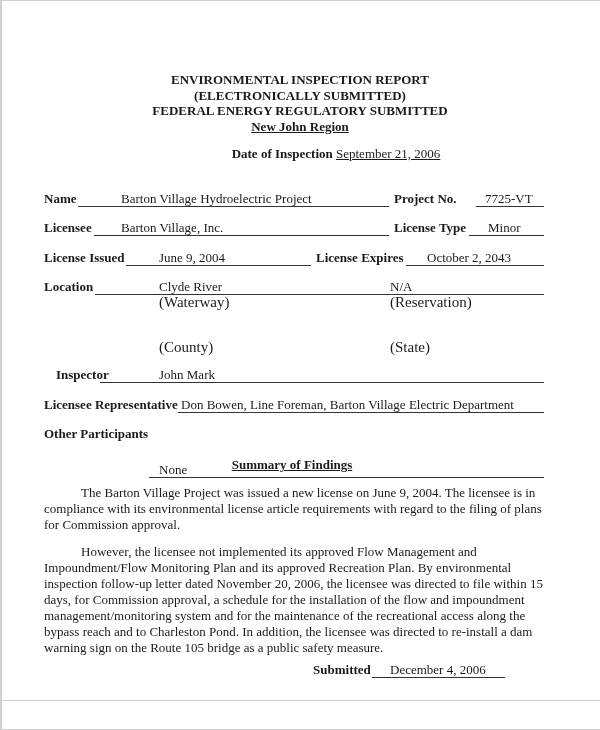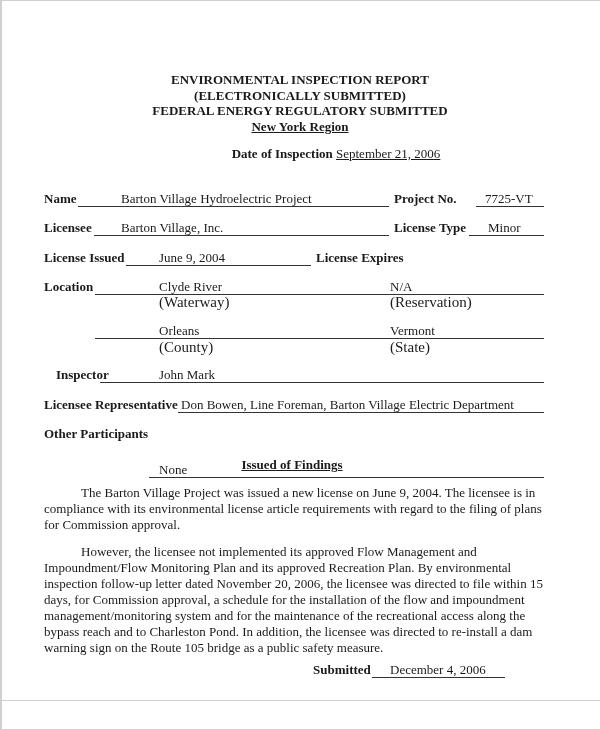--- a/index.html
+++ b/index.html
@@ -26,21 +26,21 @@
 </head>
 <body>
 
 <div class="frame"></div>
 <div class="page-end"></div>
 
 <div class="header">
   <div>ENVIRONMENTAL INSPECTION REPORT</div>
   <div>(ELECTRONICALLY SUBMITTED)</div>
   <div>FEDERAL ENERGY REGULATORY SUBMITTED</div>
-  <div class="u">New York Region</div>
+  <div class="u">New John Region</div>
 </div>
 
 <div class="date-line">
   <b>Date of Inspection</b>
   <span class="val">September 21, 2006</span>
 </div>
 
 <div class="row" style="top:191px;">
   <span class="lbl" style="left:0;">Name</span>
   <div class="fld" style="left:34px;width:311px;">
@@ -62,34 +62,33 @@
     <span style="left:19px;">Minor</span>
   </div>
 </div>
 
 <div class="row" style="top:250px;">
   <span class="lbl" style="left:0;">License Issued</span>
   <div class="fld" style="left:82px;width:185px;text-decoration:underline;">
     <span style="left:33px;">June 9, 2004</span>
   </div>
   <span class="lbl" style="left:272px;">License Expires</span>
+  <div class="fld" style="left:362px;width:138px;">
+    <span style="left:21px;">October 2, 2043</span>
+  </div>
 </div>
 
 <div class="row" style="top:279px;height:80px;">
   <span class="lbl" style="left:0;">Location</span>
   <div class="fld" style="left:51px;width:449px;">
     <span style="left:64px;">Clyde River</span>
     <span style="left:295px;">N/A</span>
   </div>
   <span class="sub" style="left:115px;top:15px;">(Waterway)</span>
   <span class="sub" style="left:346px;top:15px;">(Reservation)</span>
-  <div class="fld" style="left:51px;width:449px;top:44px;">
-    <span style="left:64px;">Orleans</span>
-    <span style="left:295px;">Vermont</span>
-  </div>
   <span class="sub" style="left:115px;top:60px;">(County)</span>
   <span class="sub" style="left:346px;top:60px;">(State)</span>
 </div>
 
 <div class="row" style="top:367px;">
   <span class="lbl" style="left:12px;text-align:center;">Inspector</span>
   <div class="fld" style="left:56px;width:444px;">
     <span style="left:59px;">John Mark</span>
   </div>
 </div>
@@ -101,21 +100,21 @@
   </div>
 </div>
 
 <div class="row" style="top:426px;">
   <span class="lbl" style="left:0;">Other Participants</span>
   <div class="fld" style="left:105px;width:395px;margin-top:36px;">
     <span style="left:10px;">None</span>
   </div>
 </div>
 
-<div class="summary-title">Issued of Findings</div>
+<div class="summary-title">Summary of Findings</div>
 
 <p class="para" style="top:485px;">The Barton Village Project was issued a new license on June 9, 2004.  The licensee is in compliance with its environmental license article requirements with regard to the filing of plans for Commission approval.</p>
 <p class="para" style="top:544px;">However, the licensee not implemented its approved Flow Management and Impoundment/Flow Monitoring Plan and its approved Recreation Plan.  By environmental inspection follow-up letter dated November 20, 2006, the licensee was directed to file within 15 days, for Commission approval, a schedule for the installation of the flow and impoundment management/monitoring system and for the maintenance of the recreational access along the bypass reach and to Charleston Pond.  In addition, the licensee was directed to re-install a dam warning sign on the Route 105 bridge as a public safety measure.</p>
 
 <div class="row" style="top:662px;left:313px;width:200px;">
   <span class="lbl" style="left:0;">Submitted</span>
   <div class="fld" style="left:59px;width:133px;">
     <span style="left:18px;">December 4, 2006</span>
   </div>
 </div>

